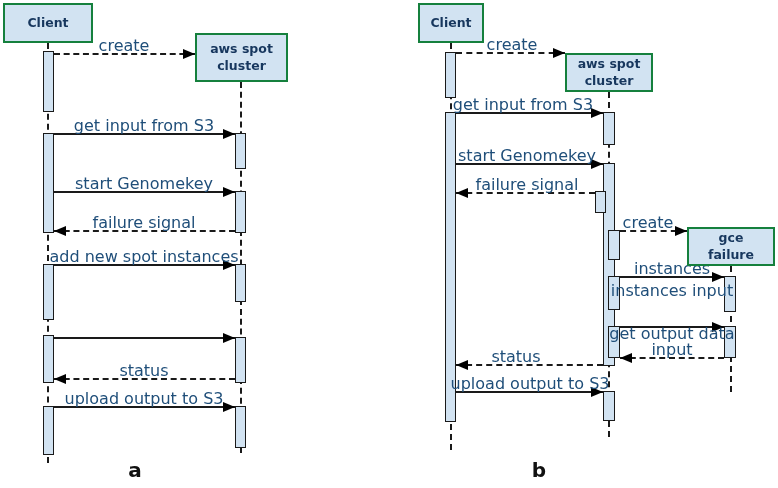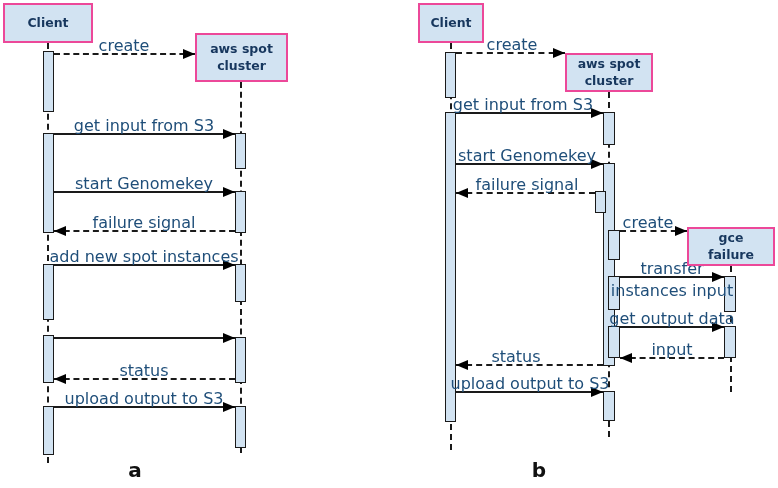--- a/index.html
+++ b/index.html
@@ -1,18 +1,18 @@
 <!DOCTYPE html>
 <html><head>
 <meta charset="utf-8">
 <style>
   html,body{margin:0;padding:0;background:#ffffff;}
   #stage{position:relative;width:778px;height:488px;background:#ffffff;overflow:hidden;
          font-family:"DejaVu Sans","Liberation Sans",sans-serif;}
-  .actor{position:absolute;box-sizing:border-box;background:#d2e3f2;border:2px solid #ec4899;
+  .actor{position:absolute;box-sizing:border-box;background:#d2e3f2;border:2px solid #15803d;
          color:#17375e;font-weight:bold;font-size:12.5px;line-height:1.3;
          display:flex;align-items:center;justify-content:center;text-align:center;z-index:5;}
   .lifeline{position:absolute;width:0;border-left:2px dashed #1a1a1a;z-index:1;}
   .act{position:absolute;box-sizing:border-box;background:#d2e3f2;border:1.5px solid #1a1a1a;z-index:2;}
   .mline{position:absolute;height:0;border-top:2px solid #1a1a1a;z-index:3;}
   .mline.dashed{border-top-style:dashed;}
   .ah{position:absolute;width:0;height:0;z-index:4;}
   .ah.r{border-left:12px solid #000;border-top:5px solid transparent;border-bottom:5px solid transparent;}
   .ah.l{border-right:12px solid #000;border-top:5px solid transparent;border-bottom:5px solid transparent;}
   .mlabel{position:absolute;transform:translateX(-50%);white-space:nowrap;
@@ -112,26 +112,26 @@
   <div class="mline dashed" style="left:456px;top:192px;width:139px;"></div>
   <div class="ah l" style="left:456px;top:188px;"></div>
   <div class="mlabel" style="left:527px;top:175px;">failure signal</div>
 
   <div class="mline dashed" style="left:620px;top:230px;width:67px;"></div>
   <div class="ah r" style="left:675px;top:226px;"></div>
   <div class="mlabel" style="left:648px;top:213px;">create</div>
 
   <div class="mline" style="left:620px;top:276px;width:104px;"></div>
   <div class="ah r" style="left:712px;top:272px;"></div>
-  <div class="mlabel" style="left:672px;top:259px;">transfer</div>
+  <div class="mlabel" style="left:672px;top:259px;">instances</div>
   <div class="mlabel" style="left:672px;top:281px;">instances input</div>
 
   <div class="mline" style="left:620px;top:326px;width:104px;"></div>
   <div class="ah r" style="left:712px;top:322px;"></div>
-  <div class="mlabel" style="left:672px;top:309px;">get output data</div>
+  <div class="mlabel" style="left:672px;top:324px;">get output data</div>
 
   <div class="mline dashed" style="left:620px;top:357px;width:104px;"></div>
   <div class="ah l" style="left:620px;top:353px;"></div>
   <div class="mlabel" style="left:672px;top:340px;">input</div>
 
   <div class="mline dashed" style="left:456px;top:364px;width:147px;"></div>
   <div class="ah l" style="left:456px;top:360px;"></div>
   <div class="mlabel" style="left:516px;top:347px;">status</div>
 
   <div class="mline" style="left:456px;top:391px;width:147px;"></div>

